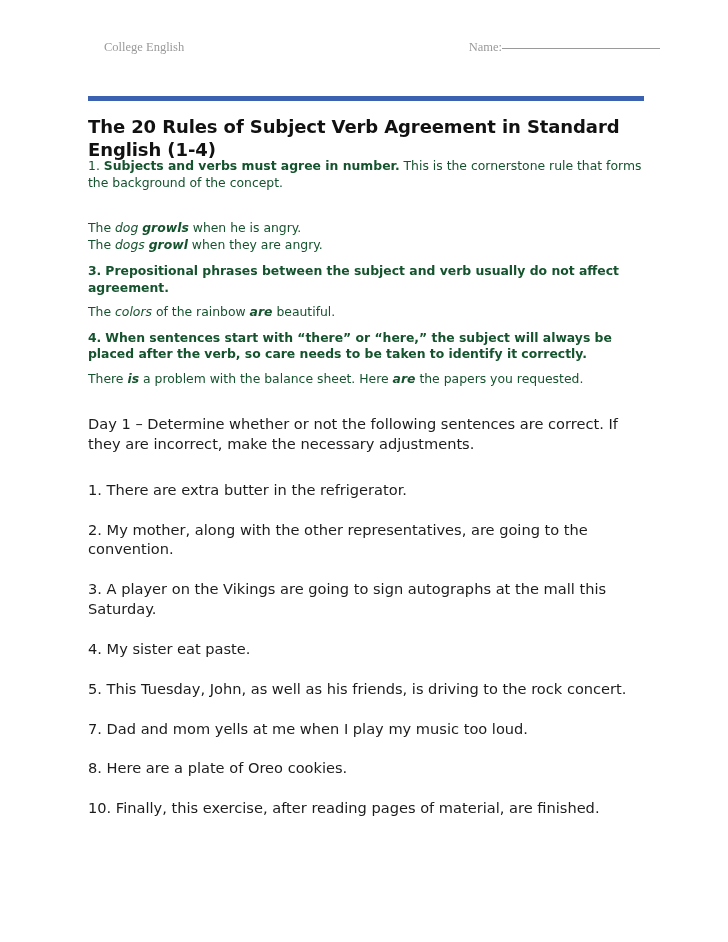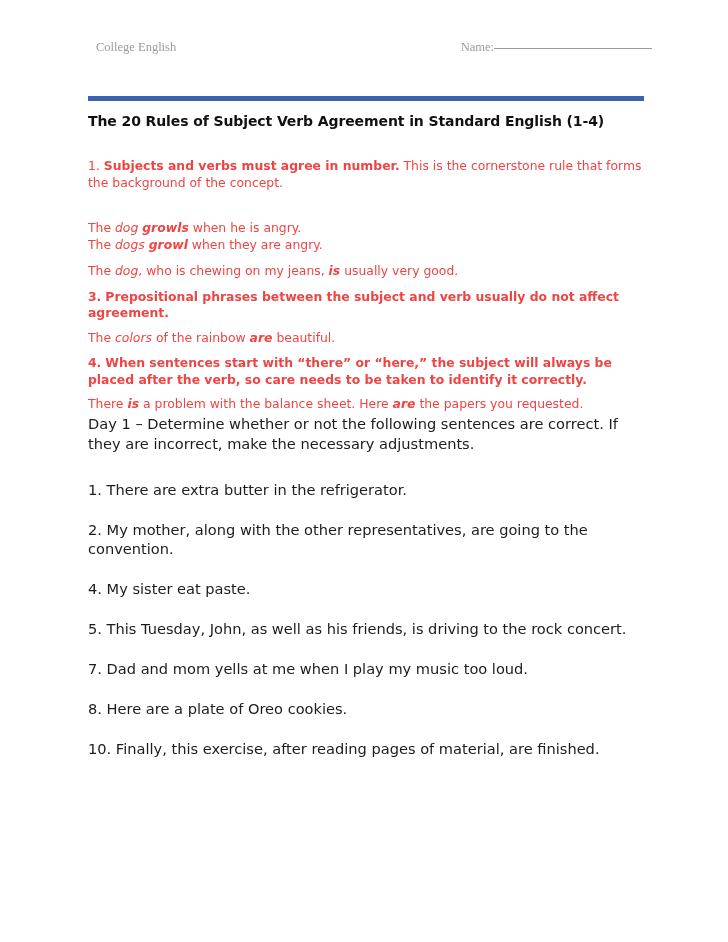--- a/index.html
+++ b/index.html
@@ -12,21 +12,21 @@
     width: 728px;
     height: 942px;
     background: #ffffff;
     overflow: hidden;
     font-family: "DejaVu Sans", sans-serif;
   }
 
   
   .doc-header {
     position: absolute;
-    left: 96px;
+    left: 104px;
     top: 40px;
     width: 556px;
     display: flex;
     align-items: baseline;
     justify-content: space-between;
     font-family: "Liberation Serif", "DejaVu Serif", serif;
     font-size: 12.5px;
     color: #9a9a9a;
   }
   .doc-header .course {
@@ -55,36 +55,36 @@
     height: 5px;
     background: #3b62b0;
   }
 
   
   .doc-title {
     position: absolute;
     left: 88px;
     top: 104px;
     width: 540px;
-    font-size: 14px;
+    font-size: 18px;
     font-weight: bold;
     line-height: 1.26;
     color: #111111;
     letter-spacing: -0.1px;
   }
 
   
   .rules {
     position: absolute;
     left: 88px;
     top: 158px;
     width: 556px;
     font-size: 12.4px;
     line-height: 1.33;
-    color: #ef4444;
+    color: #14532d;
   }
   .rule-statement {
     margin: 0 0 9px 0;
   }
   .rule-statement.tight {
     margin-bottom: 8px;
   }
   .rule-example {
     margin: 0 0 9px 0;
   }
@@ -144,23 +144,20 @@
     <p class="rule-statement">
       <span>1.</span>
       <b>Subjects and verbs must agree in number.</b>
       <span>This is the cornerstone rule that forms the background of the concept.</span>
     </p>
     <p class="rule-example pair">
       <span>The </span><i>dog</i><span> </span><span class="bi">growls</span><span> when he is angry.</span><br>
       <span>The </span><i>dogs</i><span> </span><span class="bi">growl</span><span> when they are angry.</span>
     </p>
 
-    <p class="rule-example">
-      <span>The </span><i>dog</i><span>, who is chewing on my jeans, </span><span class="bi">is</span><span> usually very good.</span>
-    </p>
 
     <p class="rule-statement tight">
       <b>3.</b>
       <b>Prepositional phrases between the subject and verb usually do not affect agreement.</b>
     </p>
     <p class="rule-example">
       <span>The </span><i>colors</i><span> of the rainbow </span><span class="bi">are</span><span> beautiful.</span>
     </p>
 
     <p class="rule-statement tight">
@@ -170,20 +167,21 @@
     <p class="rule-example">
       <span>There </span><span class="bi">is</span><span> a problem with the balance sheet. Here </span><span class="bi">are</span><span> the papers you requested.</span>
     </p>
 
   </div>
 
   <div class="exercise">
     <p class="instructions">Day 1 – Determine whether or not the following sentences are correct.  If they are incorrect, make the necessary adjustments.</p>
     <p class="q-item">1. There are extra butter in the refrigerator.</p>
     <p class="q-item">2. My mother, along with the other representatives, are going to the convention.</p>
+    <p class="q-item">3. A player on the Vikings are going to sign autographs at the mall this Saturday.</p>
     <p class="q-item">4. My sister eat paste.</p>
     <p class="q-item">5. This Tuesday, John, as well as his friends, is driving to the rock concert.</p>
     <p class="q-item">7. Dad and mom yells at me when I play my music too loud.</p>
     <p class="q-item">8. Here are a plate of Oreo cookies.</p>
     <p class="q-item">10. Finally, this exercise, after reading pages of material, are finished.</p>
   </div>
 
 </div>
 
 </body></html>

